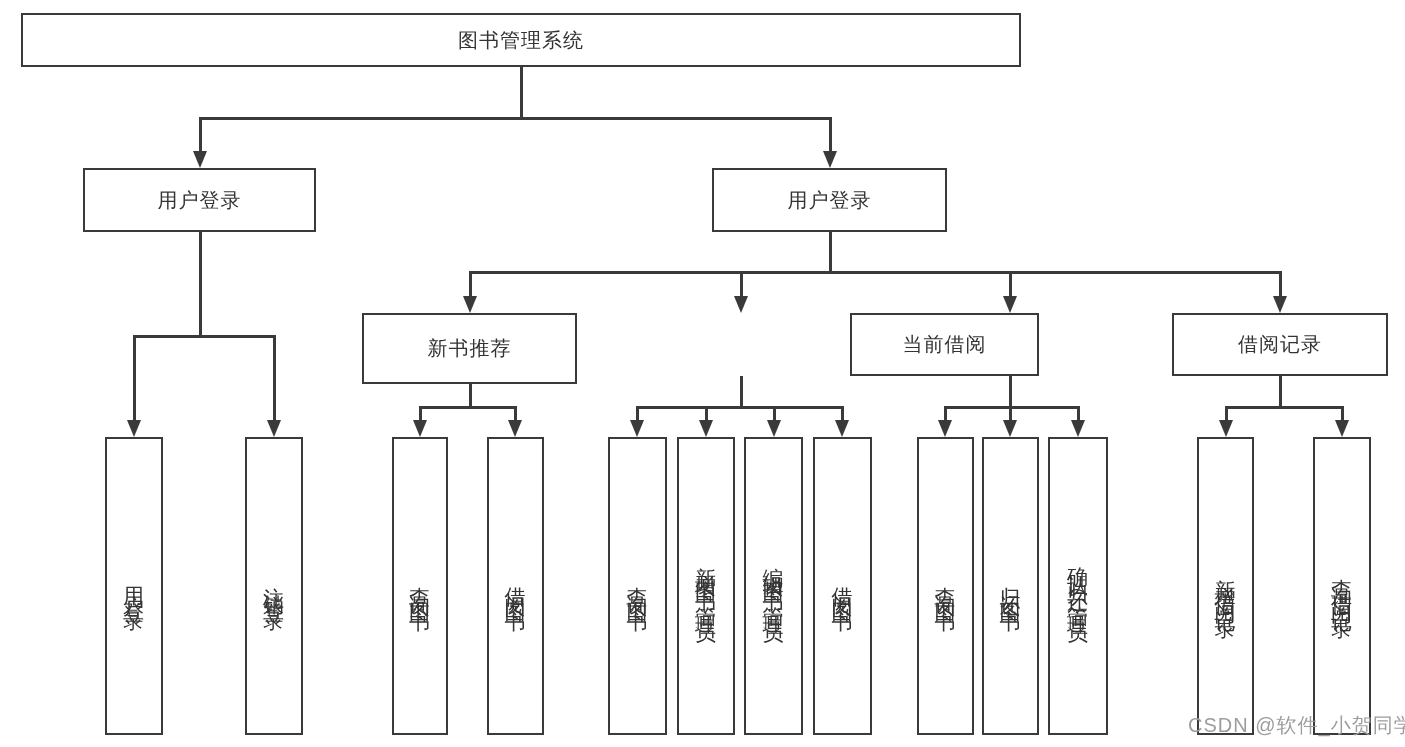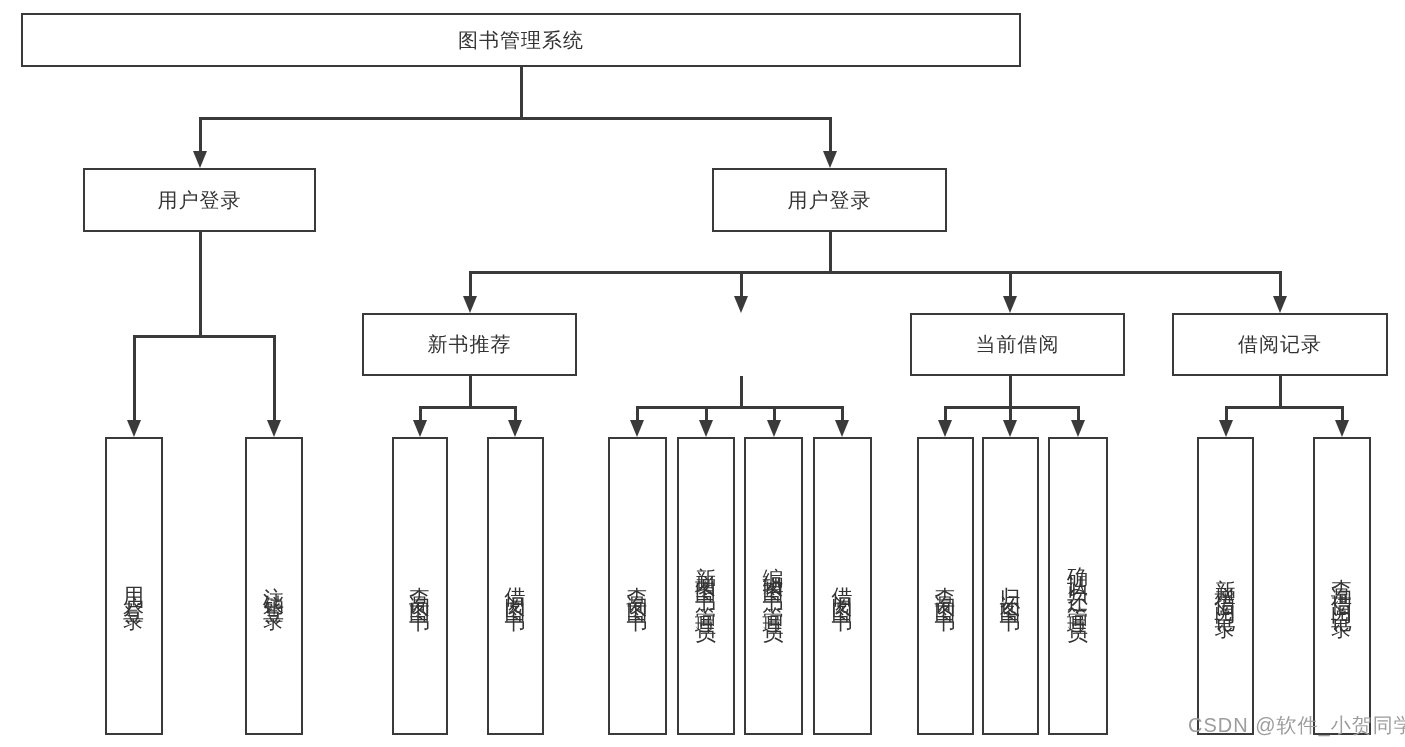--- a/index.html
+++ b/index.html
@@ -37,24 +37,24 @@
 <body>
 
 <div id="canvas">
 
   <div class="hbox" style="left:21px;top:13px;width:1000px;height:54px">图书管理系统</div>
 
   <div class="hbox" style="left:83px;top:168px;width:233px;height:64px">用户登录</div>
 
   <div class="hbox" style="left:712px;top:168px;width:235px;height:64px">用户登录</div>
 
-  <div class="hbox" style="left:362px;top:313px;width:215px;height:63px">新书推荐</div>
+  <div class="hbox" style="left:362px;top:313px;width:215px;height:71px">新书推荐</div>
 
 
-  <div class="hbox" style="left:910px;top:313px;width:215px;height:63px">当前借阅</div>
+  <div class="hbox" style="left:850px;top:313px;width:189px;height:63px">当前借阅</div>
 
   <div class="hbox" style="left:1172px;top:313px;width:216px;height:63px">借阅记录</div>
 
   <div class="vbox" style="left:105px;top:437px;width:58px;height:298px">
     <span>用户登录</span>
   </div>
   <div class="vbox" style="left:245px;top:437px;width:58px;height:298px">
     <span>注销登录</span>
   </div>
 

